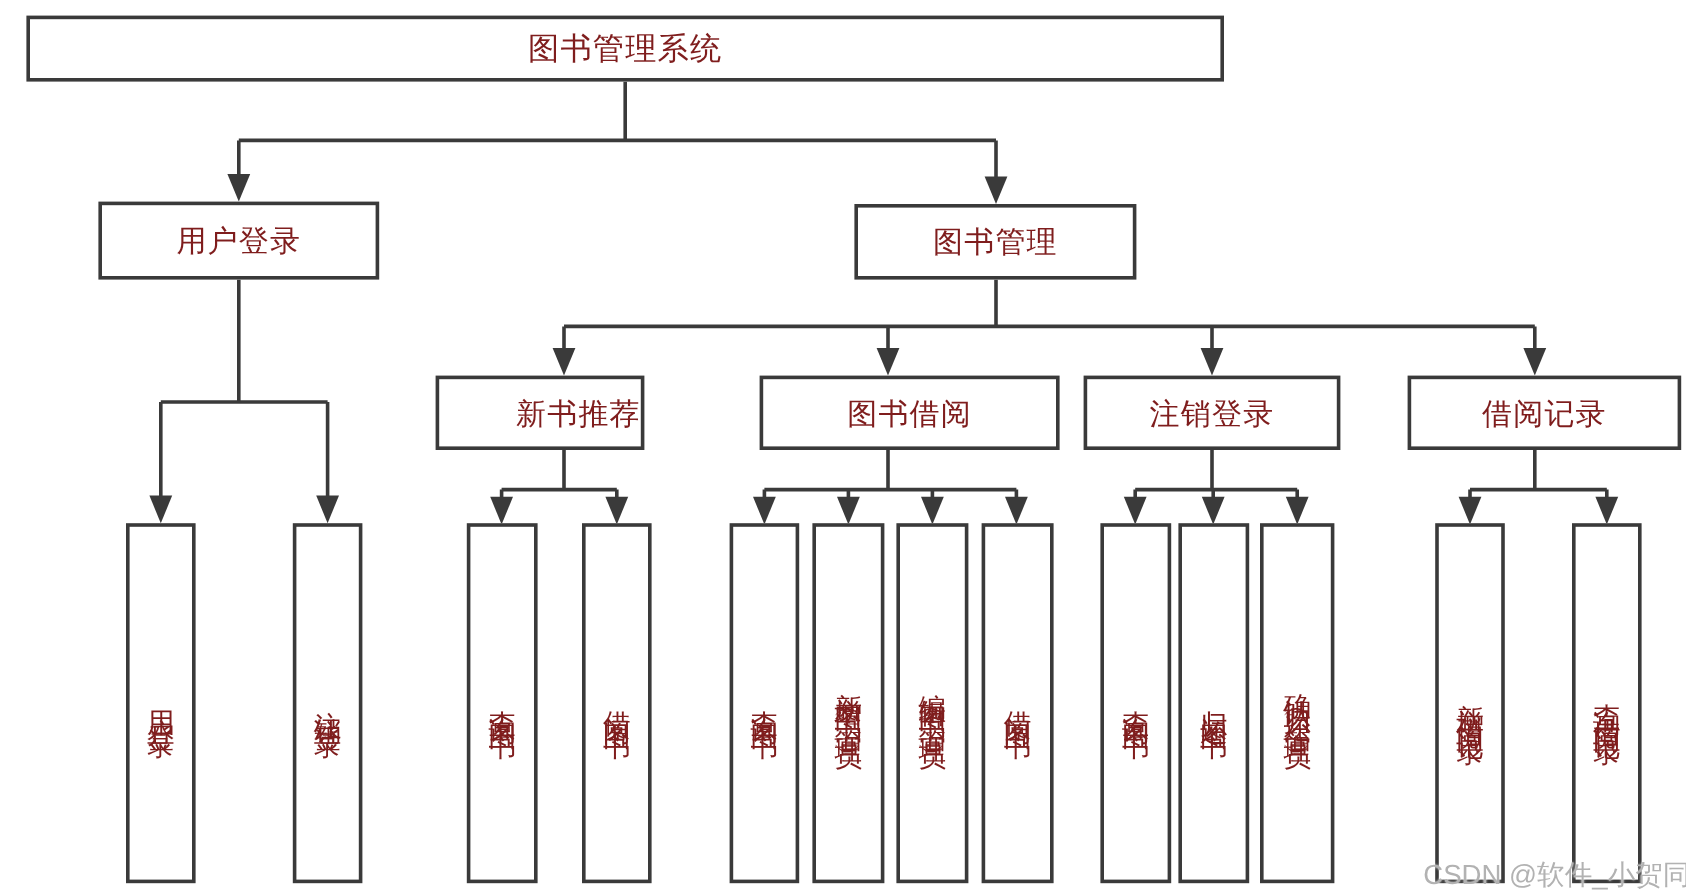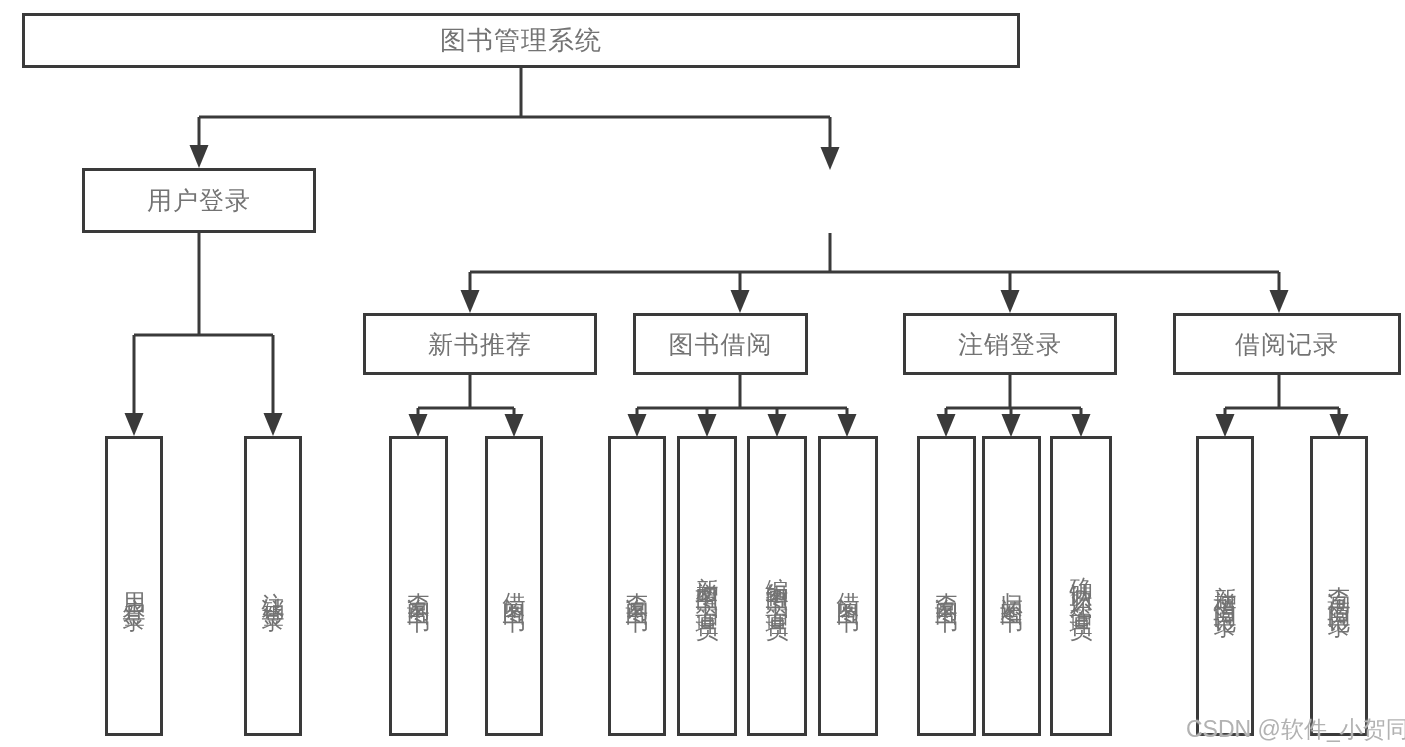--- a/index.html
+++ b/index.html
@@ -12,39 +12,39 @@
   }
   #connectors{position:absolute;left:0;top:0;z-index:0;}
   .node{
     position:absolute;
     box-sizing:border-box;
     border:3px solid #3a3a3a;
     background:#ffffff;
     display:flex;
     align-items:center;
     justify-content:center;
-    color:#737373;
+    color:#7f1d1d;
     z-index:1;
   }
   .node.h{font-size:25px;letter-spacing:1px;}
   .node.root-box{font-size:26px;}
   .node.v span{
     writing-mode:vertical-rl;
     text-orientation:mixed;
     font-size:23px;
     letter-spacing:6px;
     line-height:1;
     white-space:nowrap;
   }
   
   .root-box        {left:22px;  top:13px;  width:998px; height:55px;}
   .n-user-login    {left:82px;  top:168px; width:234px; height:65px;}
   .n-book-mgmt     {left:712px; top:170px; width:235px; height:63px;}
-  .n-new-book-rec  {left:363px; top:313px; width:234px; height:62px;}
-  .n-book-borrow   {left:633px; top:313px; width:175px; height:62px;}
+  .n-new-book-rec  {left:363px; top:313px; width:174px; height:62px;justify-content:flex-end;}
+  .n-book-borrow   {left:633px; top:313px; width:250px; height:62px;}
   .n-current-borrow{left:903px; top:313px; width:214px; height:62px;}
   .n-borrow-records{left:1173px;top:313px; width:228px; height:62px;}
   .leaf{top:436px;height:300px;}
   .n-ul-login   {left:105px; width:58px;}
   .n-ul-logout  {left:244px; width:58px;}
   .n-nbr-query  {left:389px; width:59px;}
   .n-nbr-borrow {left:485px; width:58px;}
   .n-bb-query   {left:608px; width:58px;}
   .n-bb-add     {left:677px; width:60px;}
   .n-bb-edit    {left:747px; width:60px;}
@@ -109,20 +109,23 @@
     </g>
   </svg>
 
   <div class="node h root-box">
     <span>图书管理系统</span>
   </div>
 
   <div class="node h n-user-login">
     <span>用户登录</span>
   </div>
+  <div class="node h n-book-mgmt">
+    <span>图书管理</span>
+  </div>
 
   <div class="node h n-new-book-rec">
     <span>新书推荐</span>
   </div>
   <div class="node h n-book-borrow">
     <span>图书借阅</span>
   </div>
   <div class="node h n-current-borrow">
     <span>注销登录</span>
   </div>

